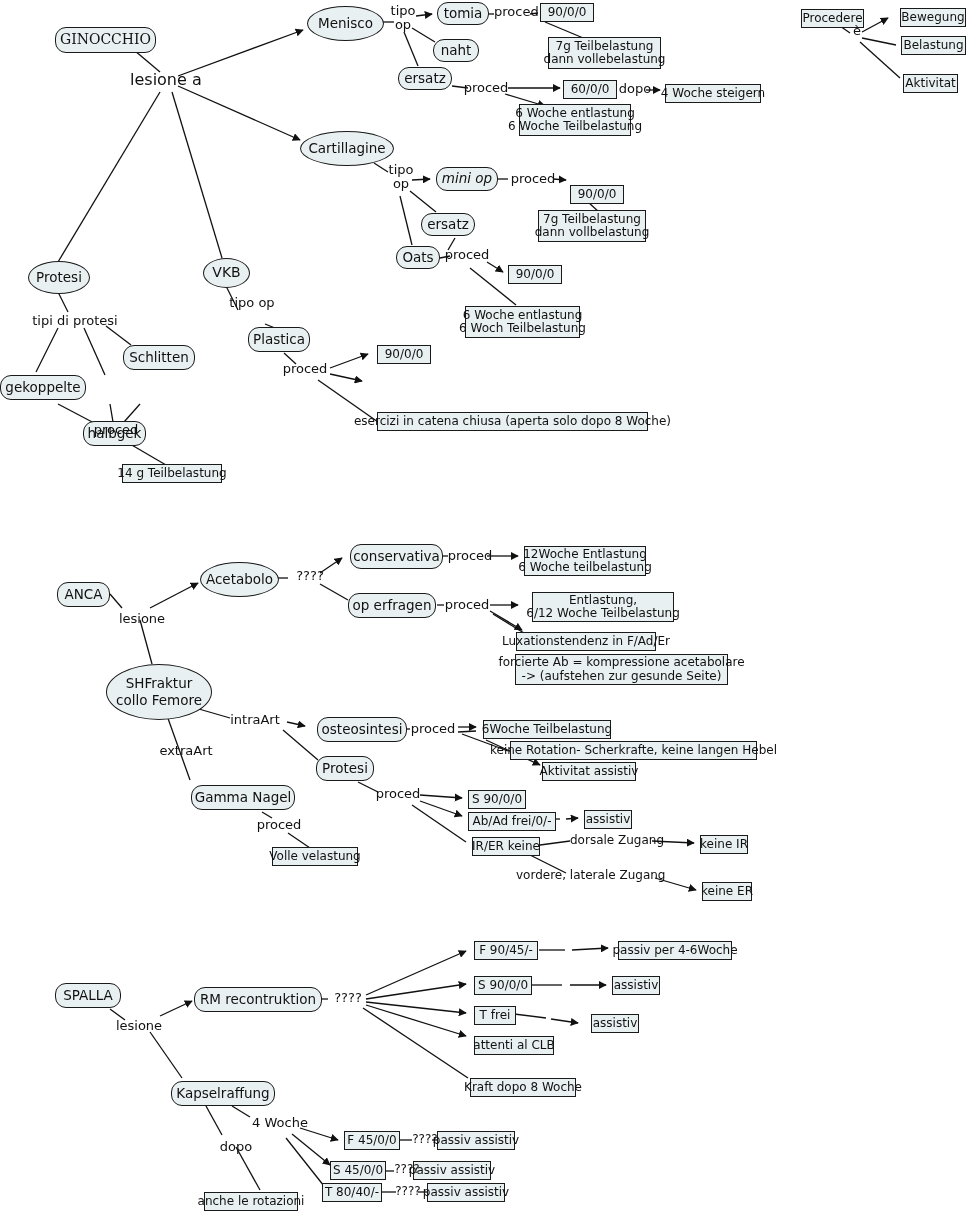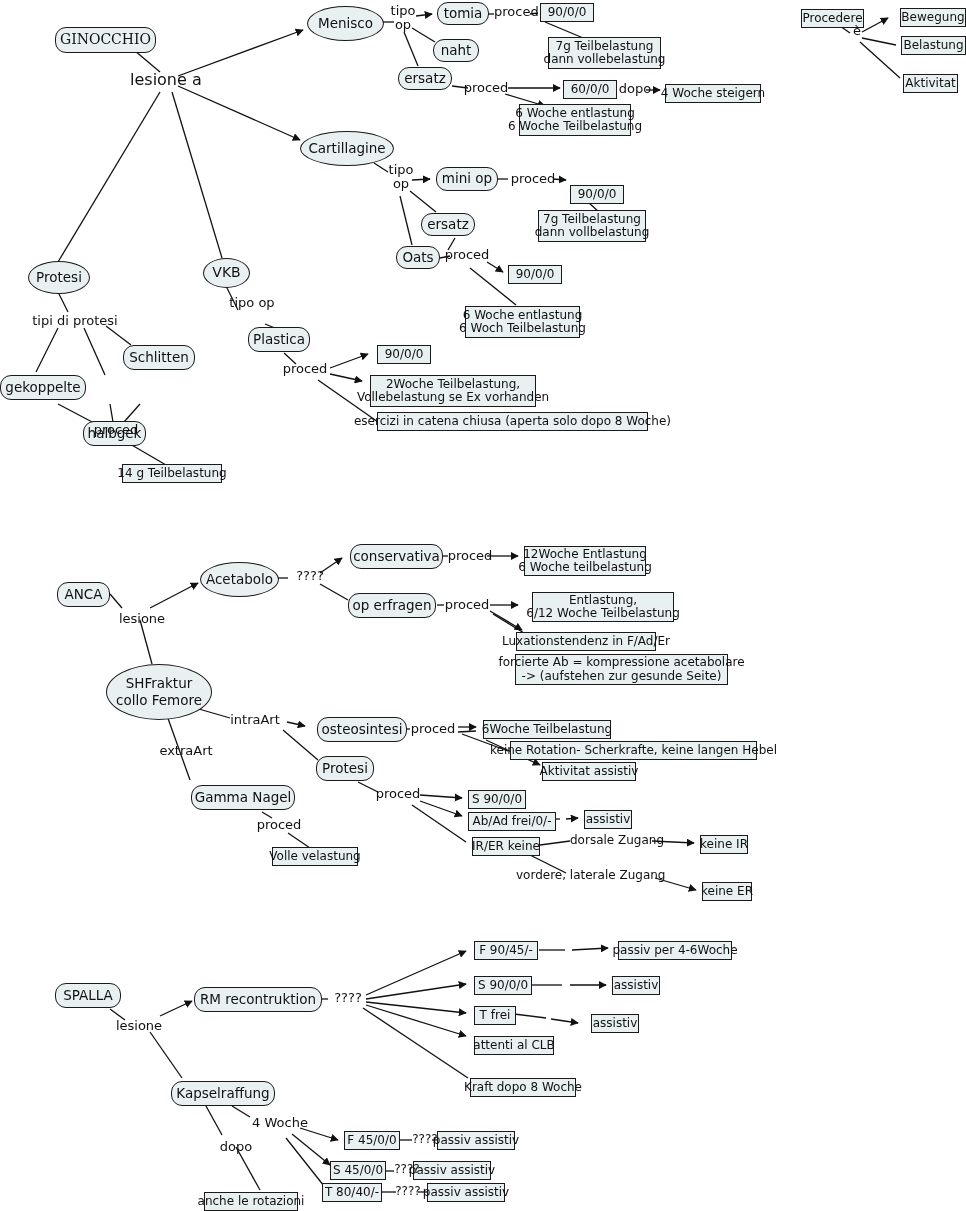--- a/index.html
+++ b/index.html
@@ -221,21 +221,21 @@
   <div class="node rect" style="left:563px; top:80px; width:54px; height:19px; font-size:12px;">60/0/0</div>
   <div class="link-label" style="left:618px; top:82px; width:34px; font-size:13px;">dopo</div>
   <div class="node rect" style="left:665px; top:84px; width:96px; height:19px; font-size:12px;">4 Woche steigern</div>
   <div class="node rect" style="left:519px; top:104px; width:112px; height:32px; font-size:12px;">6 Woche entlastung
 6 Woche Teilbelastung</div>
 
   <div class="node ellipse" style="left:300px; top:131px; width:94px; height:35px; font-size:13.5px;">Cartillagine</div>
   <div class="link-label" style="left:384px; top:163px; width:34px; font-size:13px;">tipo
 op</div>
 
-  <div class="node rounded" style="left:436px; top:167px; width:62px; height:24px; font-size:13.5px;">mini op</div>
+  <div class="node rounded" style="left:436px; top:167px; width:62px; height:24px; font-size:13.5px;font-style:italic;">mini op</div>
   <div class="node rounded" style="left:421px; top:213px; width:54px; height:23px; font-size:13.5px;">ersatz</div>
   <div class="node rounded" style="left:396px; top:246px; width:44px; height:23px; font-size:13.5px;">Oats</div>
 
   <div class="link-label" style="left:510px; top:172px; width:46px; font-size:13px;">proced</div>
   <div class="node rect" style="left:570px; top:185px; width:54px; height:19px; font-size:12px;">90/0/0</div>
   <div class="node rect" style="left:538px; top:210px; width:108px; height:32px; font-size:12px;">7g Teilbelastung
 dann vollbelastung</div>
 
   <div class="link-label" style="left:444px; top:248px; width:46px; font-size:13px;">proced</div>
   <div class="node rect" style="left:508px; top:265px; width:54px; height:19px; font-size:12px;">90/0/0</div>
@@ -248,22 +248,20 @@
   <div class="node rounded" style="left:83px; top:377px; width:63px; height:25px; font-size:13.5px;margin-top:44px;">halbgek</div>
   <div class="node rounded" style="left:123px; top:345px; width:72px; height:25px; font-size:13.5px;">Schlitten</div>
   <div class="link-label" style="left:93px; top:423px; width:46px; font-size:13px;">proced</div>
   <div class="node rect" style="left:122px; top:464px; width:100px; height:19px; font-size:12px;">14 g Teilbelastung</div>
 
   <div class="node ellipse" style="left:203px; top:258px; width:47px; height:30px; font-size:14px;">VKB</div>
   <div class="link-label" style="left:222px; top:296px; width:60px; font-size:13px;">tipo op</div>
   <div class="node rounded" style="left:248px; top:327px; width:62px; height:25px; font-size:13.5px;">Plastica</div>
   <div class="link-label" style="left:282px; top:362px; width:46px; font-size:13px;">proced</div>
   <div class="node rect" style="left:377px; top:345px; width:54px; height:19px; font-size:12px;">90/0/0</div>
-  <div class="node rect" style="left:370px; top:375px; width:166px; height:32px; font-size:12px;">2Woche Teilbelastung,
-Vollebelastung se Ex vorhanden</div>
   <div class="node rect" style="left:377px; top:412px; width:271px; height:19px; font-size:12px;">esercizi in catena chiusa (aperta solo dopo 8 Woche)</div>
 
   <div class="node rect" style="left:801px; top:9px; width:63px; height:19px; font-size:12px;">Procedere</div>
   <div class="link-label" style="left:848px; top:24px; width:18px; font-size:13px;">è</div>
   <div class="node rect" style="left:900px; top:8px; width:66px; height:19px; font-size:12px;">Bewegung</div>
   <div class="node rect" style="left:901px; top:36px; width:65px; height:19px; font-size:12px;">Belastung</div>
   <div class="node rect" style="left:903px; top:74px; width:55px; height:19px; font-size:12px;">Aktivitat</div>
 
   <div class="node rounded" style="left:57px; top:582px; width:53px; height:25px; font-size:13.5px;">ANCA</div>
   <div class="link-label" style="left:114px; top:612px; width:56px; font-size:13px;">lesione</div>

